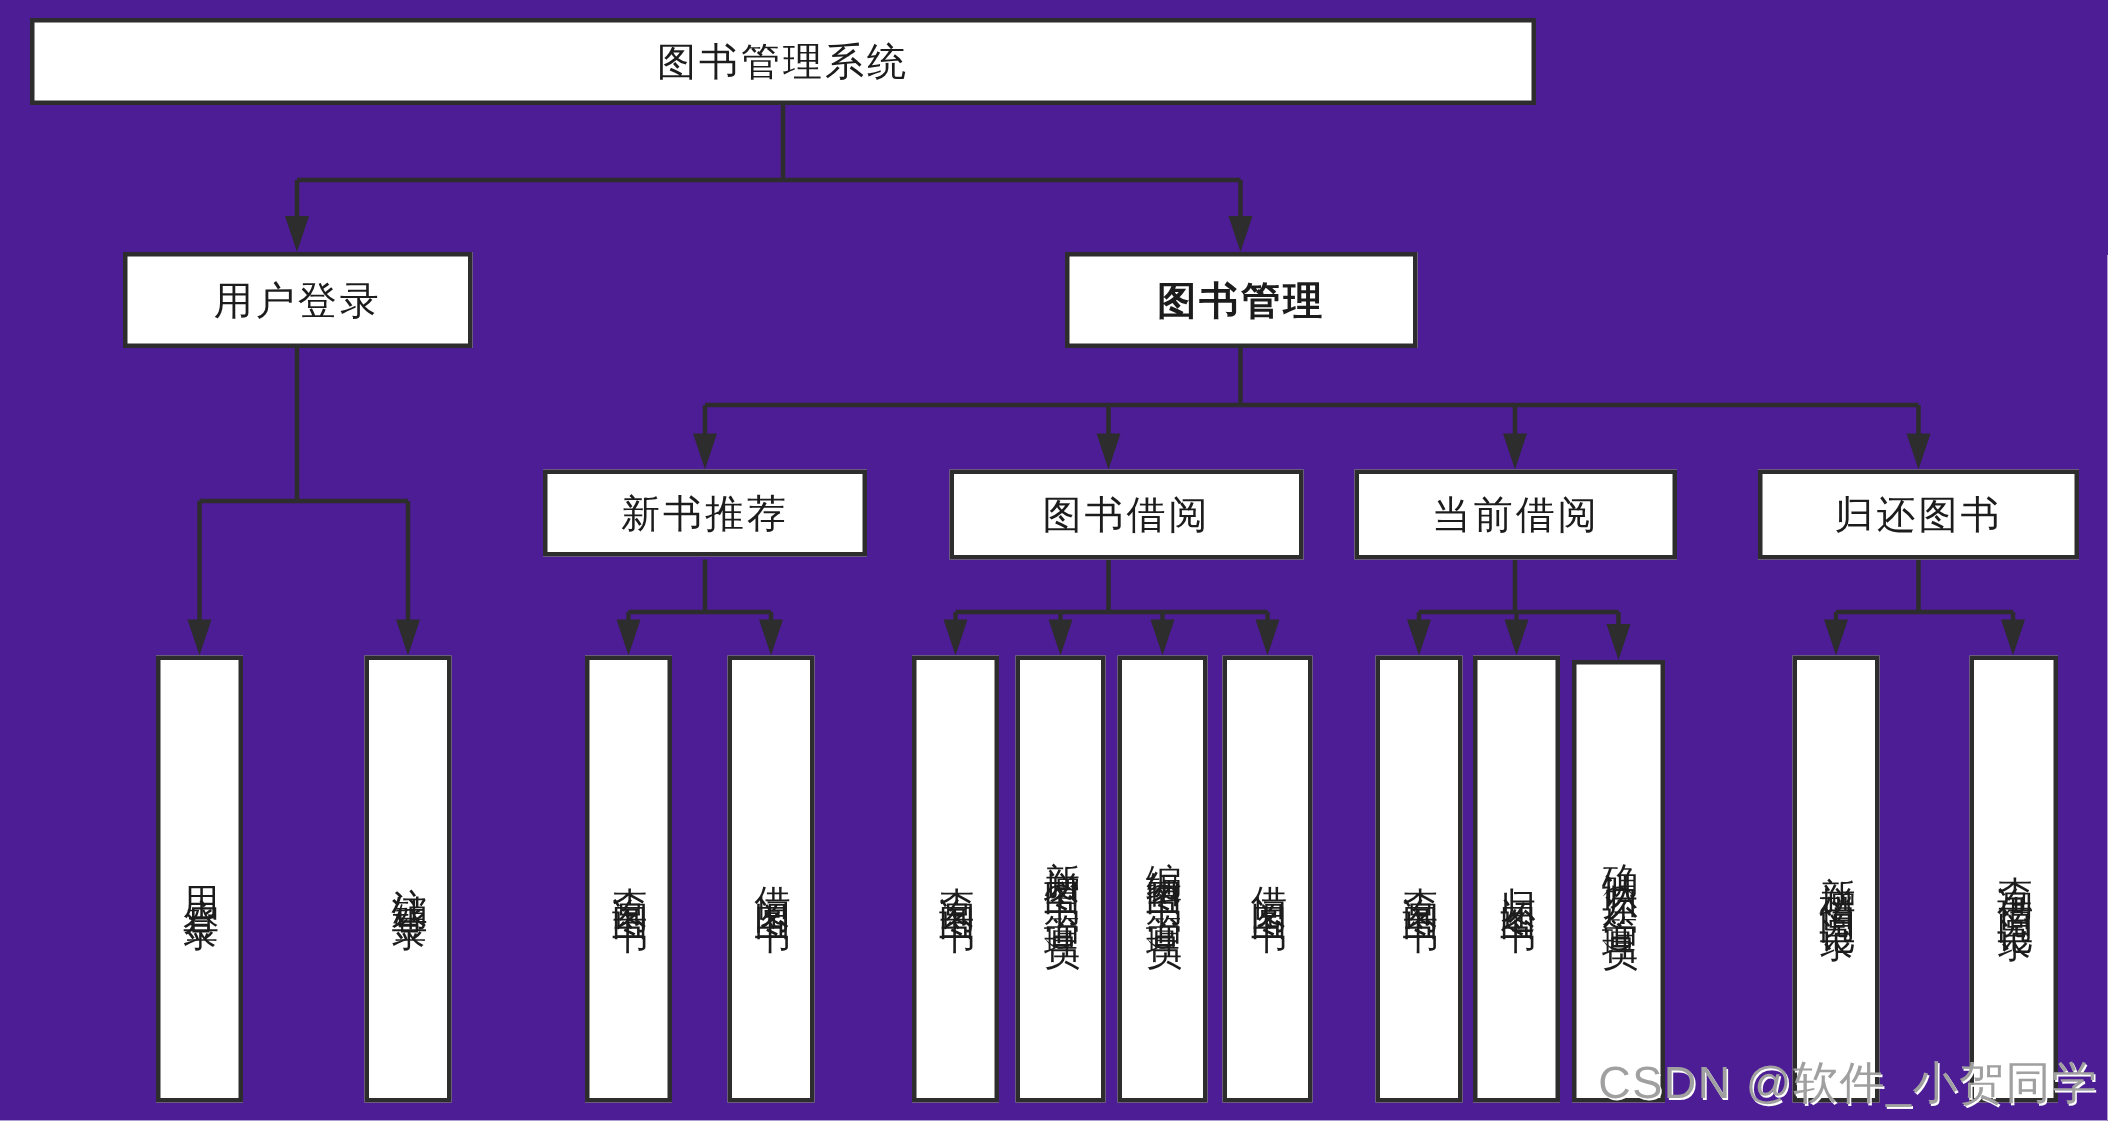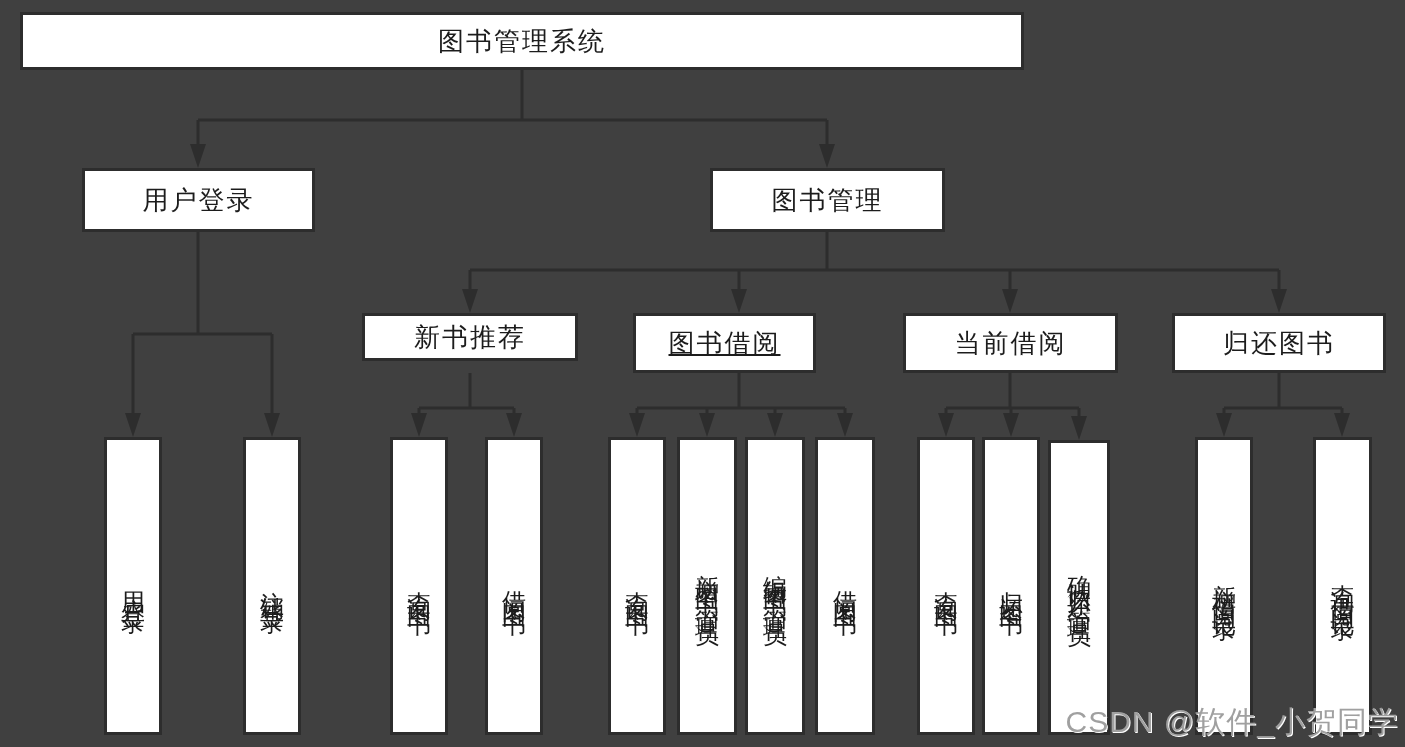--- a/index.html
+++ b/index.html
@@ -1,19 +1,19 @@
 <!DOCTYPE html>
 <html><head>
 <meta charset="utf-8">
 <style>
   html,body{margin:0;padding:0;background:#ffffff;}
   .canvas{
     position:relative;
     width:1405px;height:747px;
-    background:#404040;
+    background:#4c1d95;
     font-family:"Liberation Sans","DejaVu Sans",sans-serif;
     color:#1c1c1c;
     overflow:hidden;
   }
   .connector-layer{position:absolute;left:0;top:0;z-index:1;}
   .node{
     position:absolute;
     box-sizing:border-box;
     border:3px solid #2d2d2d;
     background:#ffffff;
@@ -91,28 +91,28 @@
     </g>
   </svg>
 
   <div class="node" style="left:20px;top:12px;width:1004px;height:58px;">
     <span class="hlabel">图书管理系统</span>
   </div>
 
   <div class="node" style="left:82px;top:168px;width:233px;height:64px;">
     <span class="hlabel">用户登录</span>
   </div>
-  <div class="node" style="left:710px;top:168px;width:235px;height:64px;">
+  <div class="node" style="left:710px;top:168px;width:235px;height:64px;font-weight:bold;">
     <span class="hlabel">图书管理</span>
   </div>
 
-  <div class="node" style="left:362px;top:313px;width:216px;height:48px;">
+  <div class="node" style="left:362px;top:313px;width:216px;height:58px;">
     <span class="hlabel">新书推荐</span>
   </div>
-  <div class="node" style="left:633px;top:313px;width:183px;height:60px;text-decoration:underline;">
+  <div class="node" style="left:633px;top:313px;width:236px;height:60px;">
     <span class="hlabel">图书借阅</span>
   </div>
   <div class="node" style="left:903px;top:313px;width:215px;height:60px;">
     <span class="hlabel">当前借阅</span>
   </div>
   <div class="node" style="left:1172px;top:313px;width:214px;height:60px;">
     <span class="hlabel">归还图书</span>
   </div>
 
   <div class="node" style="left:104px;top:437px;width:58px;height:298px;">

